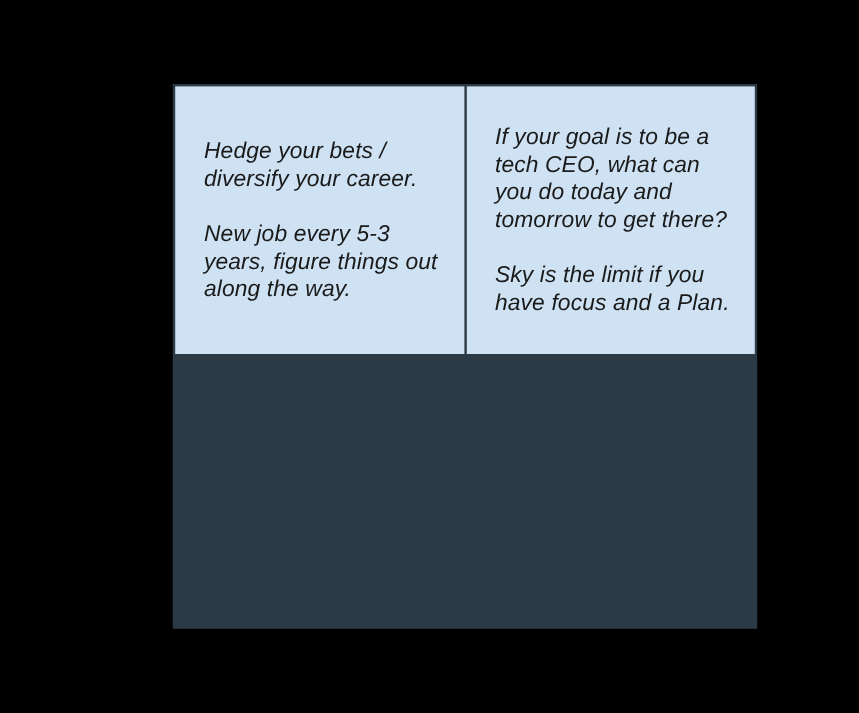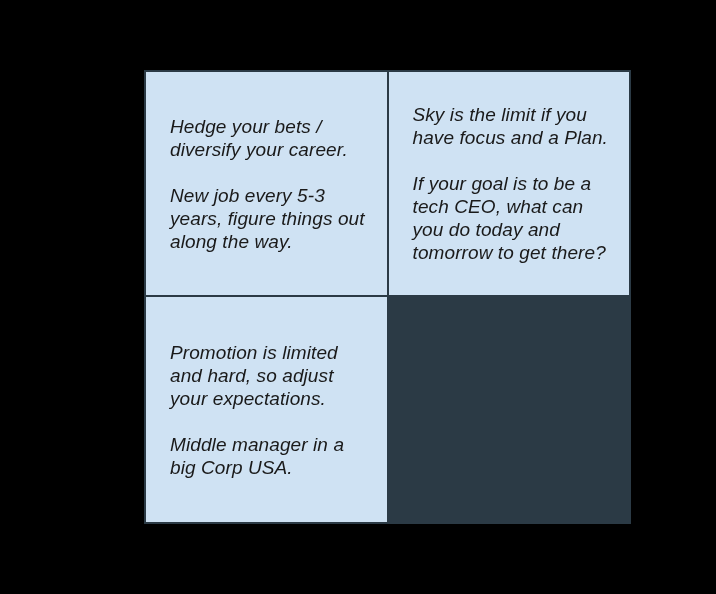--- a/index.html
+++ b/index.html
@@ -60,24 +60,20 @@
 
 <div class="canvas">
   <div class="matrix">
 
     <div class="cell">
       <p>Hedge your bets / diversify your career.</p>
       <p>New job every 5-3 years, figure things out along the way.</p>
     </div>
 
     <div class="cell">
+      <p>If your goal is to be a tech CEO, what can you do today and tomorrow to get there?</p>
       <p>Sky is the limit if you have focus and a Plan.</p>
-      <p>If your goal is to be a tech CEO, what can you do today and tomorrow to get there?</p>
     </div>
 
 
-    <div class="cell">
-      <p>Promotion is limited and hard, so adjust your expectations.</p>
-      <p>Middle manager in a big Corp USA.</p>
-    </div>
 
   </div>
 </div>
 
 </body></html>

